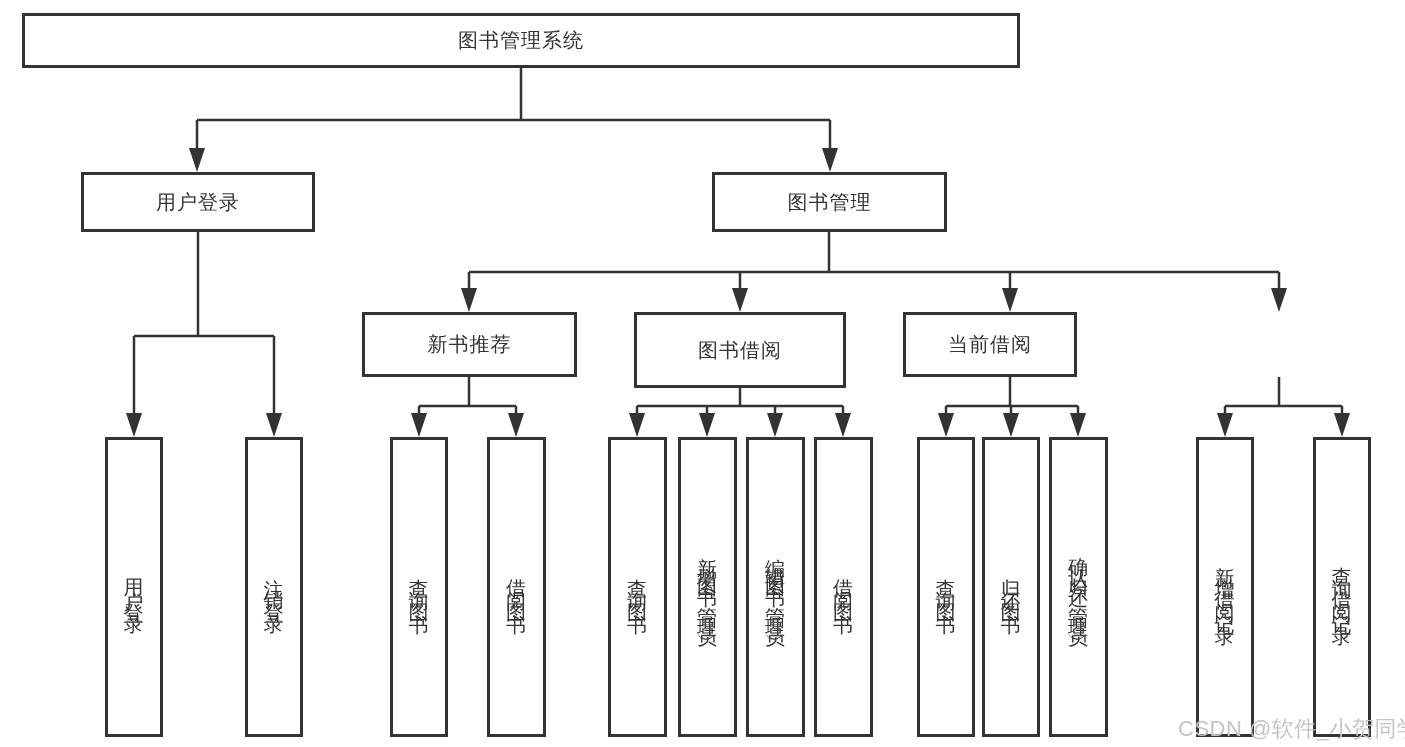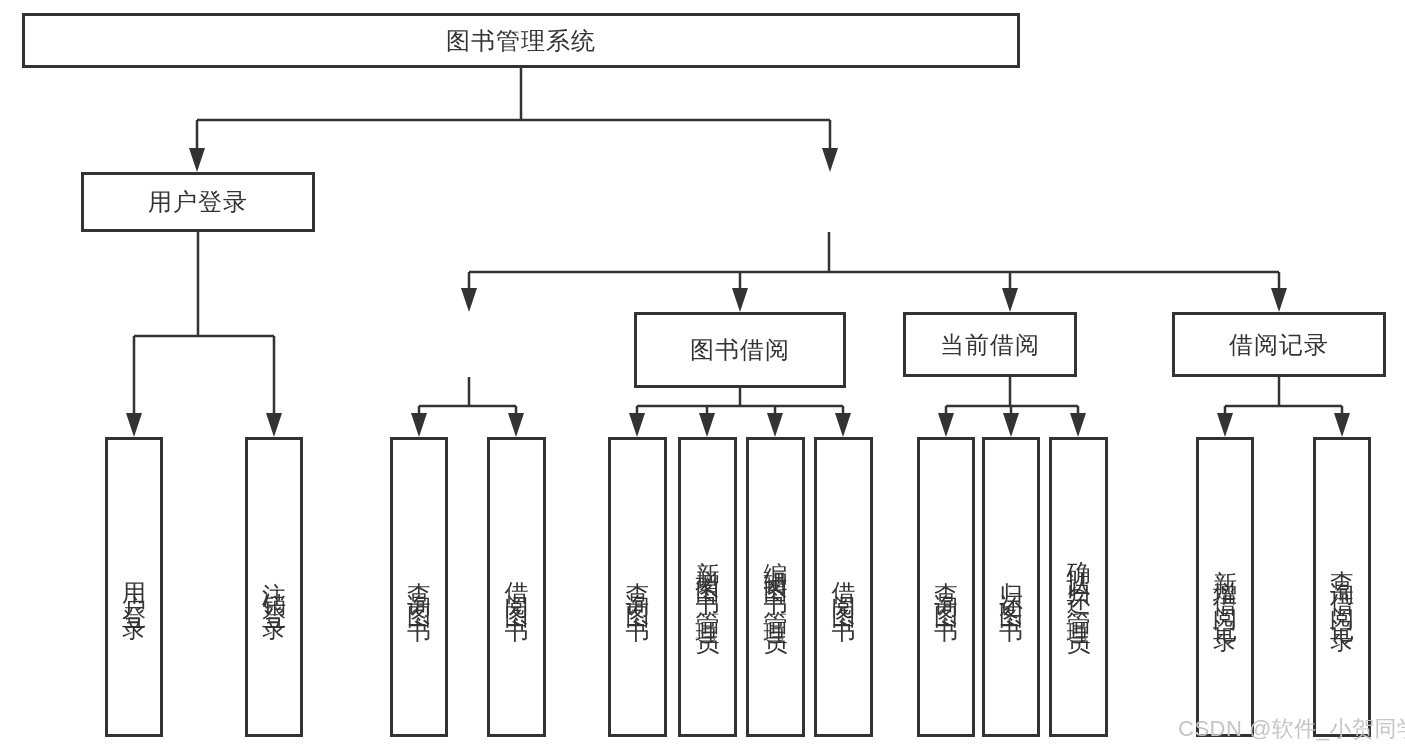--- a/index.html
+++ b/index.html
@@ -28,21 +28,21 @@
     width: 1405px; height: 747px;
     z-index: 1;
   }
   .node {
     position: absolute;
     background: var(--background);
     border: 3px solid var(--line);
     display: flex;
     align-items: center;
     justify-content: center;
-    font-size: 24px;
+    font-size: 20px;
     color: var(--text);
     z-index: 2;
     letter-spacing: 1px;
   }
   .node.leaf span {
     writing-mode: vertical-rl;
     text-orientation: mixed;
     letter-spacing: 12px;
     line-height: 1;
   }
@@ -142,30 +142,33 @@
     </g>
   </svg>
 
   <div class="node" style="left:22px; top:13px; width:998px; height:55px;">
     <span>图书管理系统</span>
   </div>
 
   <div class="node" style="left:81px; top:172px; width:234px; height:60px;">
     <span>用户登录</span>
   </div>
-
+  <div class="node" style="left:712px; top:172px; width:235px; height:60px;">
+    <span>图书管理</span>
+  </div>
+
+  <div class="node" style="left:362px; top:312px; width:215px; height:65px;">
+    <span>新书推荐</span>
+  </div>
   <div class="node" style="left:634px; top:312px; width:212px; height:76px;">
     <span>图书借阅</span>
   </div>
   <div class="node" style="left:903px; top:312px; width:174px; height:65px;">
     <span>当前借阅</span>
   </div>
-  <div class="node" style="left:1172px; top:312px; width:214px; height:65px;">
-    <span>借阅记录</span>
-  </div>
 
   <div class="node leaf" style="left:105px; top:437px; width:58px; height:300px;">
     <span>用户登录</span>
   </div>
   <div class="node leaf" style="left:245px; top:437px; width:58px; height:300px;">
     <span>注销登录</span>
   </div>
 
   <div class="node leaf" style="left:390px; top:437px; width:58px; height:300px;">
     <span>查询图书</span>

